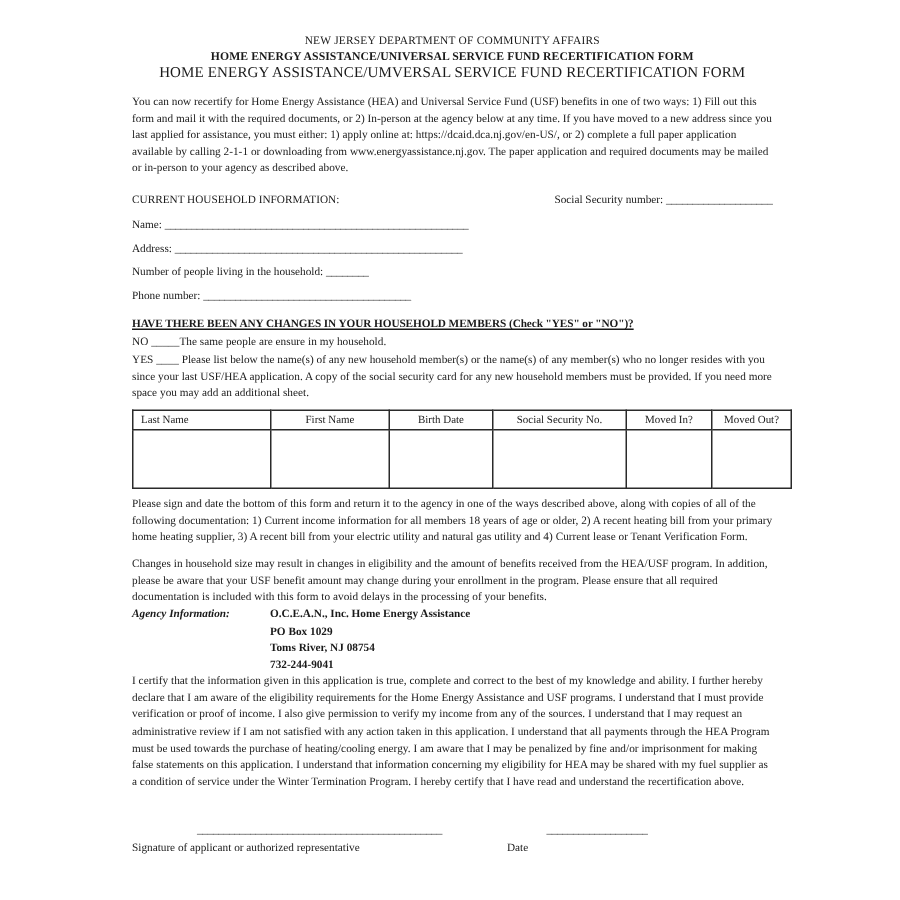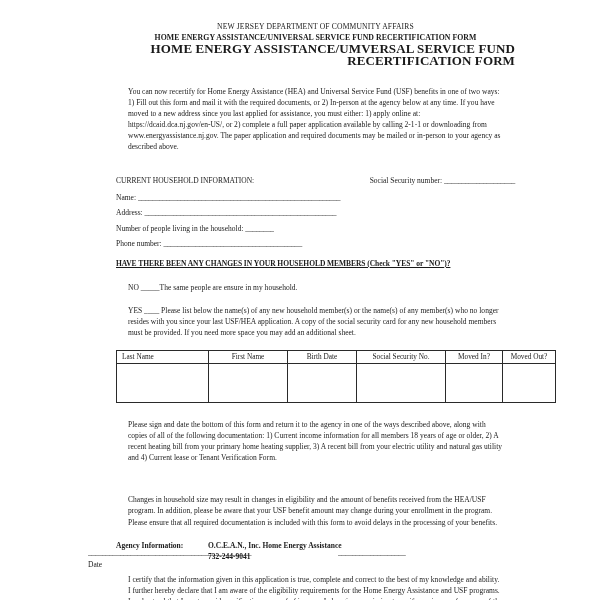--- a/index.html
+++ b/index.html
@@ -12,47 +12,46 @@
     background: #ffffff;
     font-family: "Liberation Serif", "DejaVu Serif", serif;
     color: #1a1a1a;
     overflow: hidden;
   }
   .page {
     position: relative;
     width: 600px;
     height: 600px;
     box-sizing: border-box;
-    padding: 22px 85px 0 116px;
+    padding: 22px 85px 0 88px;
   }
   .t-center { text-align: center; }
 
   .title-line1 {
     font-size: 7.6px;
     line-height: 10px;
     letter-spacing: 0.15px;
   }
   .title-line2 {
     font-size: 7.8px;
     line-height: 11px;
     font-weight: bold;
     letter-spacing: 0.05px;
   }
   .title-line3 {
-    font-size: 13px;
+    font-size: 10px;
     line-height: 12px;
-    text-align: right;
+    text-align: center;
     letter-spacing: 0.1px;
-    font-weight: bold;
   }
 
   p.body {
     font-size: 7.5px;
     line-height: 11.1px;
-    margin: 12px;
+    margin: 0;
     text-align: left;
     letter-spacing: 0.02px;
   }
   .gap-sm { height: 7px; }
   .gap-md { height: 10px; }
   .gap-xs { height: 4px; }
 
   .fieldrow {
     display: flex;
     justify-content: space-between;
@@ -103,36 +102,38 @@
 
   .agency-block {
     display: flex;
     font-size: 7.5px;
     line-height: 11.2px;
   }
   .agency-label {
     font-weight: bold;
     width: 92px;
     flex: 0 0 92px;
+    font-style: italic;
   }
   .agency-lines {
     font-weight: bold;
   }
 
   .sig-area {
     position: absolute;
     left: 88px;
     top: 548px;
     width: 430px;
   }
   .sig-lines {
     display: flex;
     font-size: 7.5px;
     line-height: 10px;
     letter-spacing: -0.2px;
+    text-align: center;
   }
   .sig-l1 { width: 250px; }
   .sig-l2 { width: 120px; }
   .sig-labels {
     display: flex;
     font-size: 7.5px;
     line-height: 11px;
     margin-top: 1px;
   }
   .sig-lab1 { width: 250px; }
@@ -215,29 +216,32 @@
   <p class="body">Please sign and date the bottom of this form and return it to the agency in one of the ways described above, along with copies of all of the following documentation: 1) Current income information for all members 18 years of age or older, 2) A recent heating bill from your primary home heating supplier, 3) A recent bill from your electric utility and natural gas utility and 4) Current lease or Tenant Verification Form.</p>
 
   <div class="gap-sm"></div>
 
   <p class="body">Changes in household size may result in changes in eligibility and the amount of benefits received from the HEA/USF program. In addition, please be aware that your USF benefit amount may change during your enrollment in the program. Please ensure that all required documentation is included with this form to avoid delays in the processing of your benefits.</p>
 
   <div class="agency-block">
     <div class="agency-label">Agency Information:</div>
     <div class="agency-lines">
       <div>O.C.E.A.N., Inc. Home Energy Assistance</div>
+      <div>PO Box 1029</div>
+      <div>Toms River, NJ  08754</div>
       <div>732-244-9041</div>
     </div>
   </div>
 
   <p class="body">I certify that the information given in this application is true, complete and correct to the best of my knowledge and ability. I further hereby declare that I am aware of the eligibility requirements for the Home Energy Assistance and USF programs. I understand that I must provide verification or proof of income. I also give permission to verify my income from any of the sources. I understand that I may request an administrative review if I am not satisfied with any action taken in this application. I understand that all payments through the HEA Program must be used towards the purchase of heating/cooling energy. I am aware that I may be penalized by fine and/or imprisonment for making false statements on this application. I understand that information concerning my eligibility for HEA may be shared with my fuel supplier as a condition of service under the Winter Termination Program. I hereby certify that I have read and understand the recertification above.</p>
 
   <div class="sig-area">
     <div class="sig-lines">
       <span class="sig-l1 dots">______________________________________________</span>
       <span class="sig-l2 dots">___________________</span>
     </div>
     <div class="sig-labels">
+      <span class="sig-lab1">Signature of applicant or authorized representative</span>
       <span>Date</span>
     </div>
   </div>
 
 </div>
 
 </body></html>

